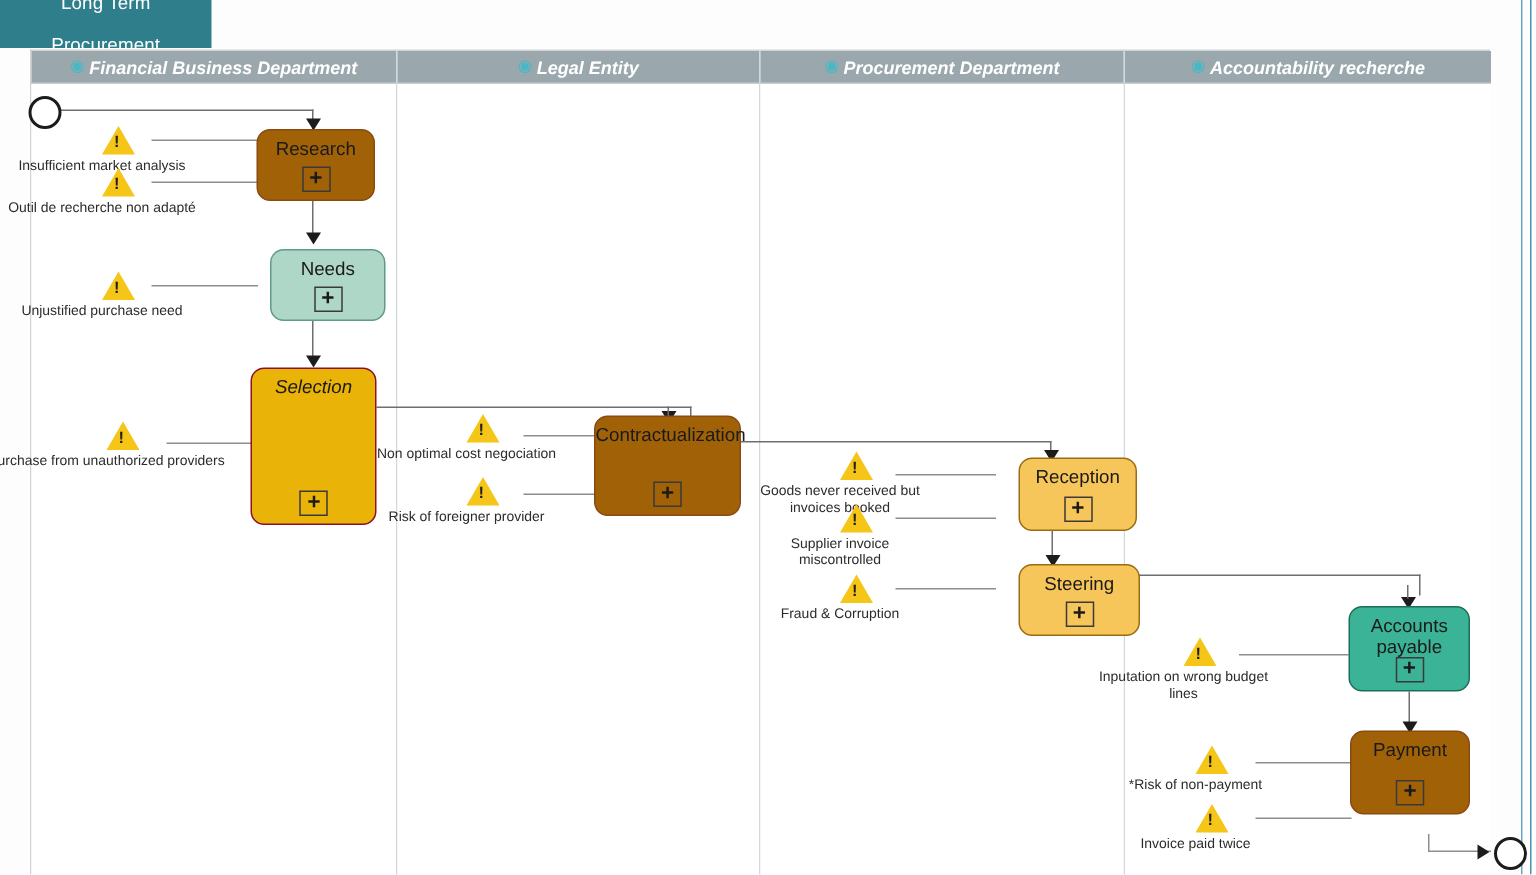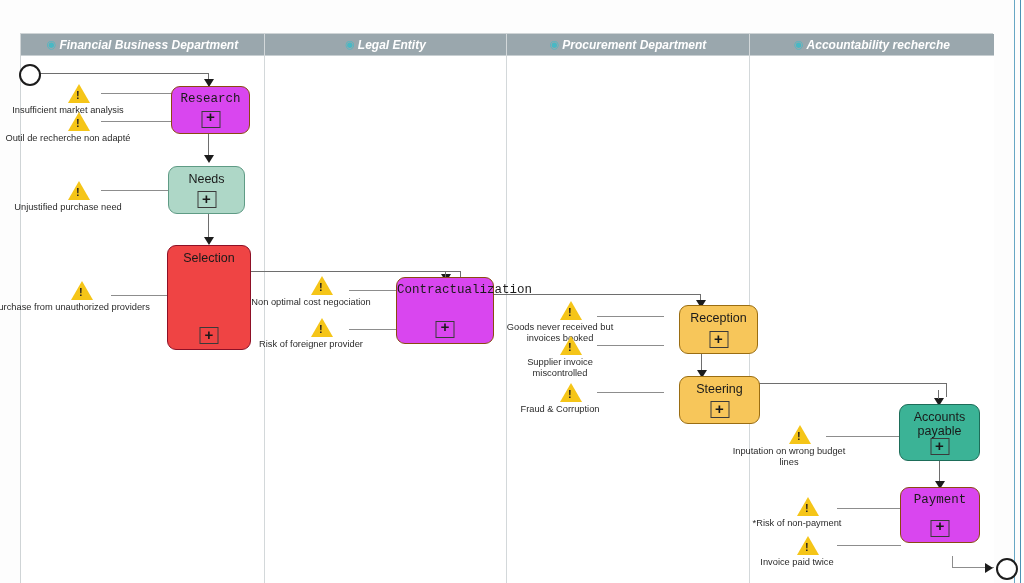--- a/index.html
+++ b/index.html
@@ -47,23 +47,23 @@
   .task .tlabel{display:block;width:100%;text-align:center;
         font-size:12.5px;color:#1a1a1a;line-height:1.12;
         padding-top:5px;}
   .task .plus{position:absolute;left:50%;transform:translateX(-50%);
         bottom:5px;width:17px;height:15px;border:1.3px solid #3a3a3a;
         background:transparent;display:flex;align-items:center;
         justify-content:center;font-size:15px;line-height:1;color:#1a1a1a;
         font-weight:bold;}
   .task .plus b{position:relative;top:-1px;font-weight:700;}
 
-  .t-orange{background:#d946ef;border-color:#8a4a12;font-family:Liberation Mono, monospace;}
+  .t-orange{background:#a16207;border-color:#8a4a12;}
   .t-mint  {background:#aed7c7;border-color:#5f9b85;}
-  .t-red   {background:#ef4444;border-color:#8d1026;}
+  .t-red   {background:#eab308;border-color:#8d1026;font-style:italic;}
   .t-amber {background:#f7c65a;border-color:#9a6d12;margin-left:16px;}
   .t-teal  {background:#3bb396;border-color:#1d6d59;}
 
   
   .risk{position:absolute;}
   .risk .tri{position:absolute;left:0;top:0;width:0;height:0;
         border-left:11px solid transparent;border-right:11px solid transparent;
         border-bottom:19px solid #f5c518;}
   .risk .tri:after{content:"!";position:absolute;left:-3px;top:6px;
         font-size:11px;font-weight:bold;color:#231f20;line-height:1;}
@@ -95,20 +95,26 @@
   
   .event{position:absolute;border-radius:50%;background:#ffffff;}
   .event.start{width:18px;height:18px;border:2px solid #1c1c1c;}
   .event.end{width:18px;height:18px;border:2.6px solid #1c1c1c;}
 </style>
 </head>
 <body>
 
 <div id="canvas">
 
+  <div id="title-tab">
+    <span>
+      <span>Long Term</span><br>
+      <span>Procurement</span>
+    </span>
+  </div>
 
   <div class="edge-line outer"></div>
   <div class="edge-line inner"></div>
 
   <div id="pool">
 
     <div class="lane" style="left:0;width:244px;">
       <div class="lane-header">
         <span class="hdr-ico">◉</span>
         <span>Financial Business Department</span>
@@ -191,21 +197,21 @@
   <div class="event start" style="left:19px;top:64px;"></div>
   <div class="event end" style="left:996px;top:558px;"></div>
 
   <div class="task t-orange" style="left:171px;top:86px;width:79px;height:48px;">
     <span class="tlabel">Research</span>
     <span class="plus">
         <b>+</b>
       </span>
   </div>
 
-  <div class="task t-mint" style="left:168px;top:166px;width:77px;height:48px;">
+  <div class="task t-mint" style="left:180px;top:166px;width:77px;height:48px;">
     <span class="tlabel">Needs</span>
     <span class="plus">
         <b>+</b>
       </span>
   </div>
 
   <div class="task t-red" style="left:167px;top:245px;width:84px;height:105px;">
     <span class="tlabel">Selection</span>
     <span class="plus">
         <b>+</b>

